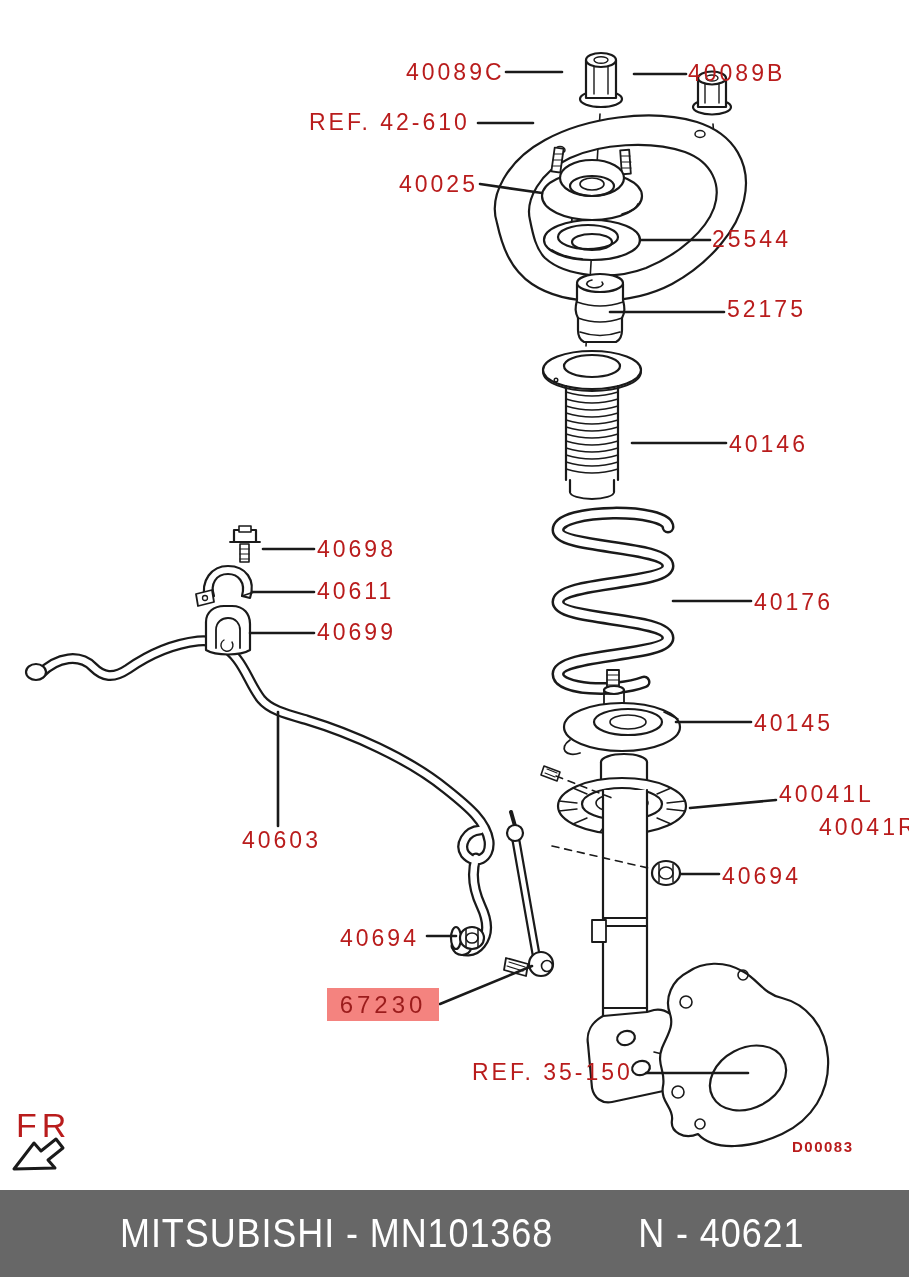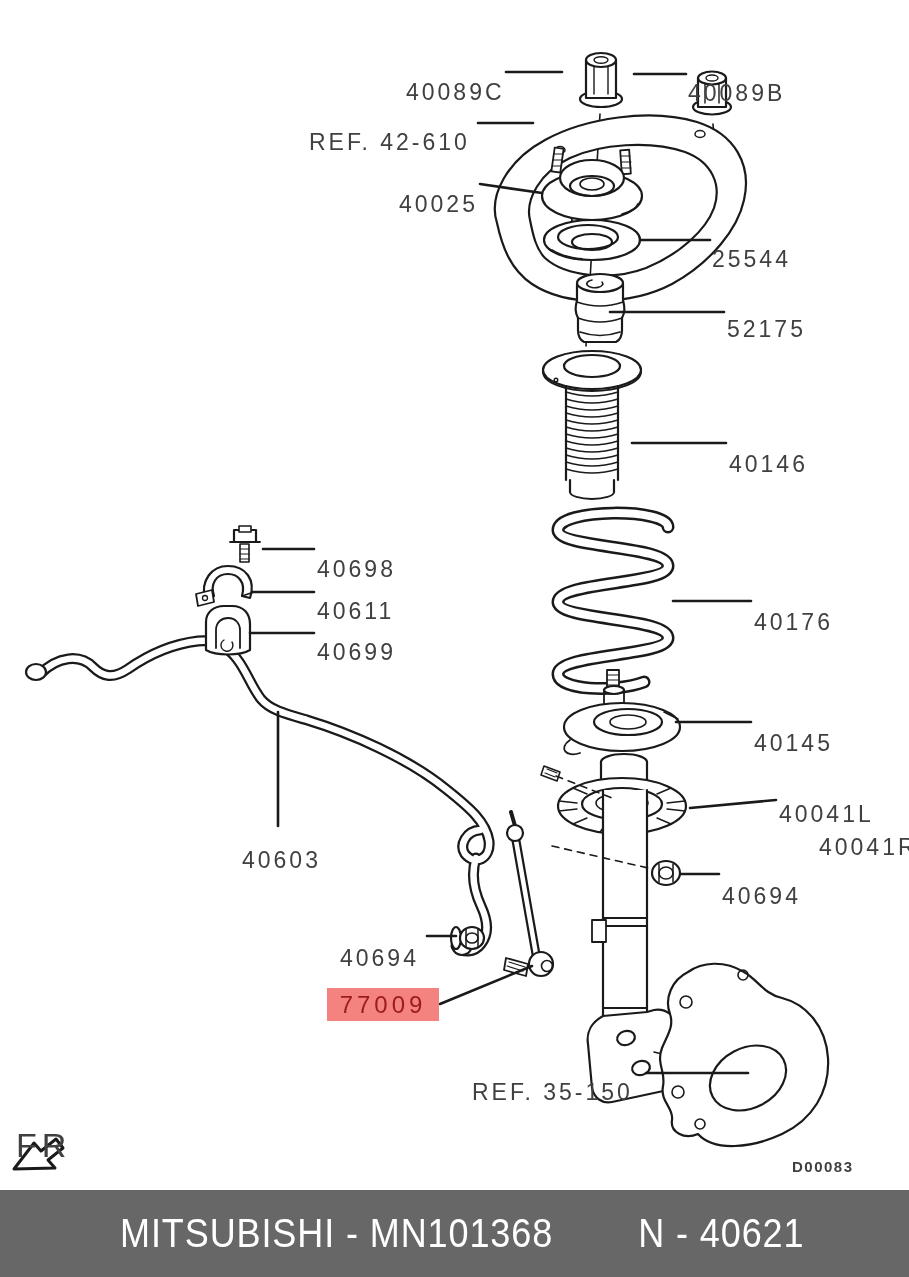--- a/index.html
+++ b/index.html
@@ -9,21 +9,21 @@
   *{box-sizing:border-box;}
   html,body{margin:0;padding:0;}
   body{
     width:909px;height:1277px;background:#ffffff;position:relative;overflow:hidden;
     font-family:"Liberation Sans", sans-serif;
   }
   .stage{position:absolute;inset:0;}
   svg.art{position:absolute;left:0;top:0;color:var(--line,#1a1a1a);}
   .lbl{
     position:absolute;font-size:23px;line-height:1.05;letter-spacing:3px;
-    color:#404040;white-space:nowrap;margin-top:20px;
+    color:#b91c1c;white-space:nowrap;
   }
   .lbl.small{font-size:15px;font-weight:bold;letter-spacing:1.5px;}
   .lbl.fr{font-size:34px;letter-spacing:5px;}
   .hl{
     position:absolute;left:327px;top:988px;width:112px;height:33px;
     background:var(--highlight_bg);color:var(--highlight_fg);
     font-size:24px;letter-spacing:4px;display:flex;align-items:center;justify-content:center;
     cursor:pointer;
   }
   .footer{
@@ -258,21 +258,21 @@
   <div class="lbl" style="left:317px;top:620px">40699</div>
   <div class="lbl" style="left:754px;top:590px">40176</div>
   <div class="lbl" style="left:754px;top:711px">40145</div>
   <div class="lbl" style="left:779px;top:782px">40041L</div>
   <div class="lbl" style="left:819px;top:815px">40041R</div>
   <div class="lbl" style="left:722px;top:864px">40694</div>
   <div class="lbl" style="left:242px;top:828px">40603</div>
   <div class="lbl" style="left:340px;top:926px">40694</div>
   <div class="lbl" style="left:472px;top:1060px">REF. 35-150</div>
 
-  <div class="hl">77009</div>
+  <div class="hl">67230</div>
 
   <div class="lbl fr" style="left:16px;top:1108px">FR</div>
   <div class="lbl small" style="left:792px;top:1139px">D00083</div>
 
   <div class="footer">
     <span class="ft">MITSUBISHI - MN101368</span>
     <span class="ft">N - 40621</span>
   </div>
 
 </div>

